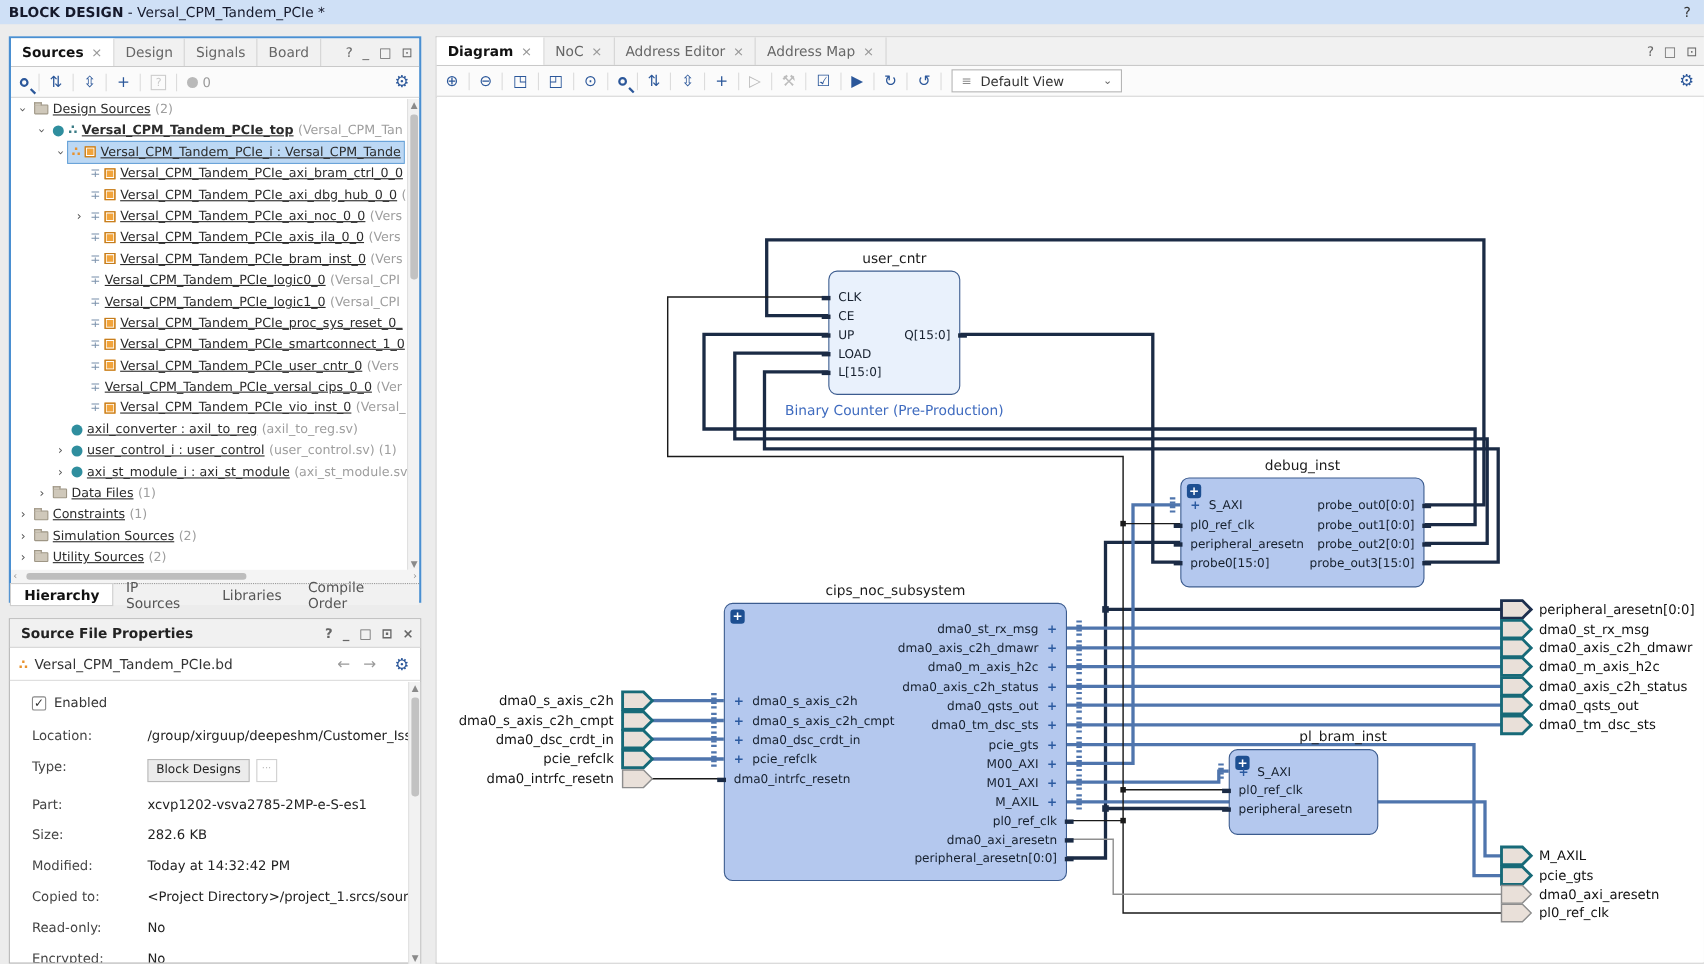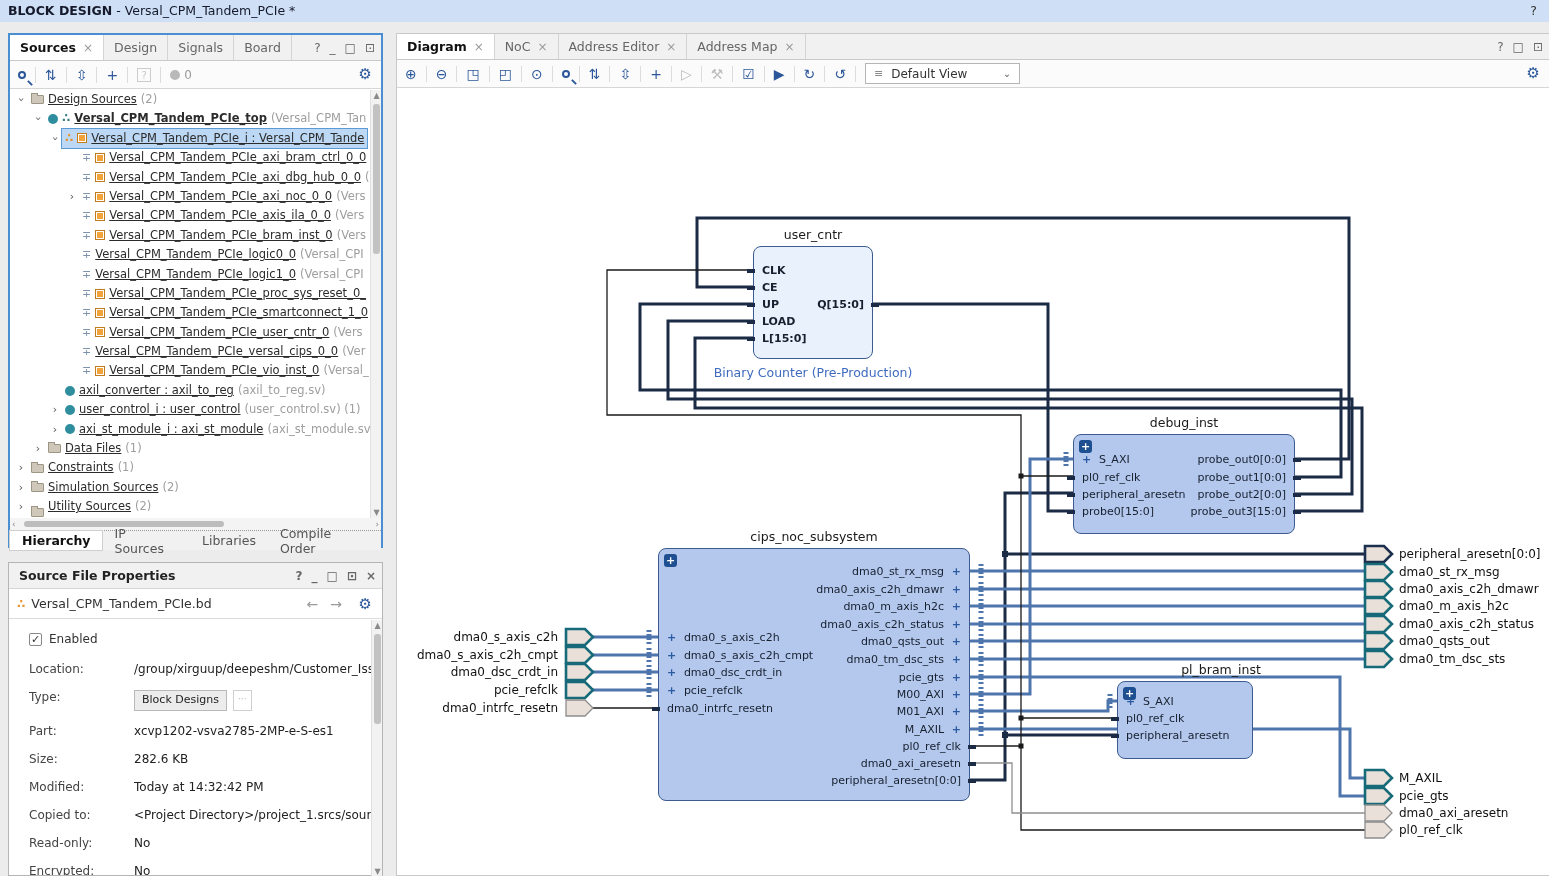--- a/index.html
+++ b/index.html
@@ -317,21 +317,21 @@
       <div class="trow" style="padding-left: 4px;">
         <span class="exp">›</span>
         <span class="lblwrap" style="display: inline-flex; align-items: center; padding: 0px 3px;">
           <span class="ticn icn-folder"></span>
           <span class="lbl">Simulation Sources</span>
           <span class="sfx"> (2)</span>
         </span>
       </div>
       <div class="trow" style="padding-left: 4px;">
         <span class="exp">›</span>
-        <span class="lblwrap" style="display: inline-flex; align-items: flex-end; padding: 0px 3px;">
+        <span class="lblwrap" style="display: inline-flex; align-items: center; padding: 0px 3px;">
           <span class="ticn icn-folder"></span>
           <span class="lbl">Utility Sources</span>
           <span class="sfx"> (2)</span>
         </span>
       </div>
     </div>
   <div class="vscroll" id="tree-vscroll" style="right:0;top:55px;height:428px;">
       <span class="arr" style="top:0">▲</span>
       <div class="thumb" style="top:14px;height:150px"></div>
       <span class="arr" style="bottom:0">▼</span>
@@ -588,21 +588,21 @@
         </g>
         <g>
           <polygon points="1365,804 1384,804 1392,812 1384,820 1365,820" fill="#e9e0d9" stroke="#8d8d8d" stroke-width="1.3"></polygon>
           <text class="portlabel" y="816" x="1399" text-anchor="start">dma0_axi_aresetn</text>
         </g>
         <g>
           <polygon points="1365,821 1384,821 1392,829 1384,837 1365,837" fill="#e9e0d9" stroke="#8d8d8d" stroke-width="1.3"></polygon>
           <text class="portlabel" y="833" x="1399" text-anchor="start">pl0_ref_clk</text>
         </g>
       </svg>
-      <div class="block light" style="left: 356px; top: 157px; width: 120px; height: 113px; font-weight: bold;">
+      <div class="block light" style="left: 356px; top: 157px; width: 120px; height: 113px;">
         <div class="bpin pleft" style="top: 16px;">CLK<span class="stub" style="left: -15px;"></span></div>
         <div class="bpin pleft" style="top: 33px;">CE<span class="stub" style="left: -15px;"></span></div>
         <div class="bpin pleft" style="top: 50px;">UP<span class="stub" style="left: -15px;"></span></div>
         <div class="bpin pleft" style="top: 67px;">LOAD<span class="stub" style="left: -15px;"></span></div>
         <div class="bpin pleft" style="top: 84px;">L[15:0]<span class="stub" style="left: -15px;"></span></div>
         <div class="bpin pright" style="top: 50px;">Q[15:0]<span class="stub" style="right: -15px;"></span></div>
       </div>
       <div class="block-title" style="left: 416px; top: 138px;">user_cntr</div>
       <div class="block-caption" style="left: 416px; top: 276px;">Binary Counter (Pre-Production)</div>
       <div class="block dark" style="left: 676px; top: 345px; width: 222px; height: 100px;">

